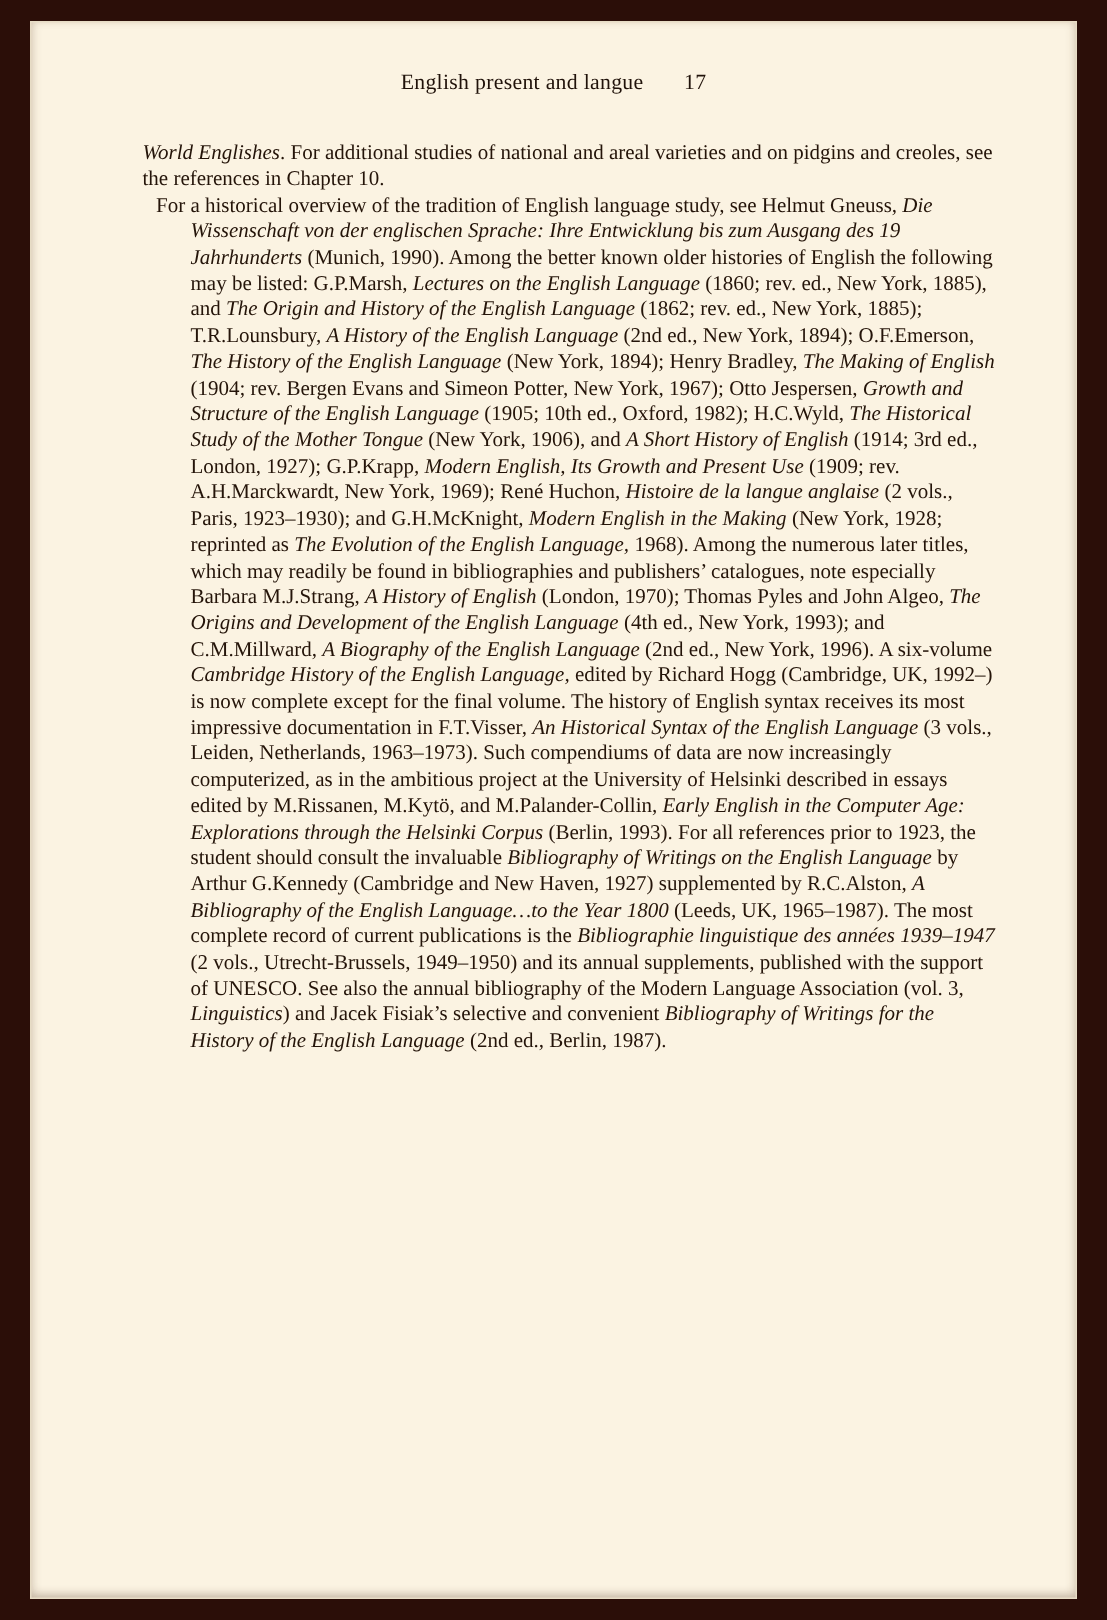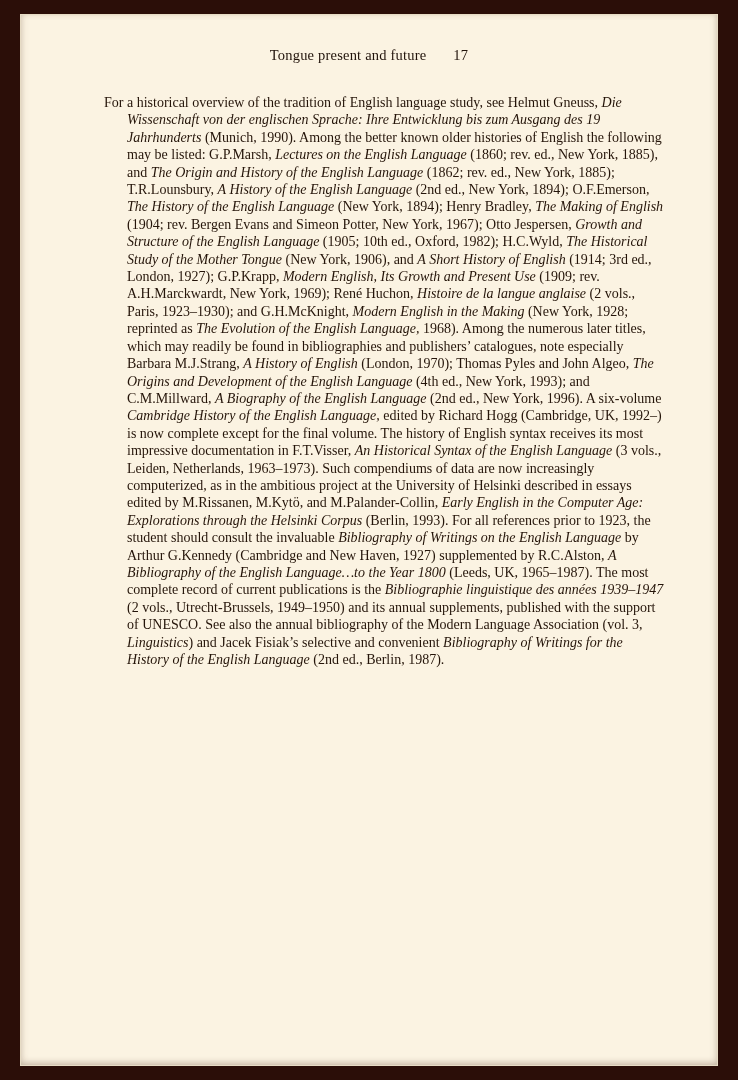--- a/index.html
+++ b/index.html
@@ -83,22 +83,23 @@
     line-height: 20px;
   }
 </style>
 </head>
 <body>
 
 <div class="backdrop">
   <div class="page">
 
     <div class="running-head">
-      <span>Tongue present and future</span><span class="pagenum">17</span>
+      <span>English present and langue</span><span class="pagenum">17</span>
     </div>
 
     <div class="body-text">
+        <div class="para cont"><em>World Englishes</em><span>. For additional studies of national and areal varieties and on pidgins and creoles, see the references in Chapter 10.</span></div>
         <div class="para hang"><span>For a historical overview of the tradition of English language study, see Helmut Gneuss, </span><em>Die Wissenschaft von der englischen Sprache: Ihre Entwicklung bis zum Ausgang des 19 Jahrhunderts</em><span> (Munich, 1990). Among the better known older histories of English the following may be listed: G.P.Marsh, </span><em>Lectures on the English Language</em><span> (1860; rev. ed., New York, 1885), and </span><em>The Origin and History of the English Language</em><span> (1862; rev. ed., New York, 1885); T.R.Lounsbury, </span><em>A History of the English Language</em><span> (2nd ed., New York, 1894); O.F.Emerson, </span><em>The History of the English Language</em><span> (New York, 1894); Henry Bradley, </span><em>The Making of English</em><span> (1904; rev. Bergen Evans and Simeon Potter, New York, 1967); Otto Jespersen, </span><em>Growth and Structure of the English Language</em><span> (1905; 10th ed., Oxford, 1982); H.C.Wyld, </span><em>The Historical Study of the Mother Tongue</em><span> (New York, 1906), and </span><em>A Short History of English</em><span> (1914; 3rd ed., London, 1927); G.P.Krapp, </span><em>Modern English, Its Growth and Present Use</em><span> (1909; rev. A.H.Marckwardt, New York, 1969); René Huchon, </span><em>Histoire de la langue anglaise</em><span> (2 vols., Paris, 1923–1930); and G.H.McKnight, </span><em>Modern English in the Making</em><span> (New York, 1928; reprinted as </span><em>The Evolution of the English Language,</em><span> 1968). Among the numerous later titles, which may readily be found in bibliographies and publishers’ catalogues, note especially Barbara M.J.Strang, </span><em>A History of English</em><span> (London, 1970); Thomas Pyles and John Algeo, </span><em>The Origins and Development of the English Language</em><span> (4th ed., New York, 1993); and C.M.Millward, </span><em>A Biography of the English Language</em><span> (2nd ed., New York, 1996). A six-volume </span><em>Cambridge History of the English Language,</em><span> edited by Richard Hogg (Cambridge, UK, 1992–) is now complete except for the final volume. The history of English syntax receives its most impressive documentation in F.T.Visser, </span><em>An Historical Syntax of the English Language</em><span> (3 vols., Leiden, Netherlands, 1963–1973). Such compendiums of data are now increasingly computerized, as in the ambitious project at the University of Helsinki described in essays edited by M.Rissanen, M.Kytö, and M.Palander-Collin, </span><em>Early English in the Computer Age: Explorations through the Helsinki Corpus</em><span> (Berlin, 1993). For all references prior to 1923, the student should consult the invaluable </span><em>Bibliography of Writings on the English Language</em><span> by Arthur G.Kennedy (Cambridge and New Haven, 1927) supplemented by R.C.Alston, </span><em>A Bibliography of the English Language…to the Year 1800</em><span> (Leeds, UK, 1965–1987). The most complete record of current publications is the </span><em>Bibliographie linguistique des années 1939–1947</em><span> (2 vols., Utrecht-Brussels, 1949–1950) and its annual supplements, published with the support of UNESCO. See also the annual bibliography of the Modern Language Association (vol. 3, </span><em>Linguistics</em><span>) and Jacek Fisiak’s selective and convenient </span><em>Bibliography of Writings for the History of the English Language</em><span> (2nd ed., Berlin, 1987).</span></div>
       </div>
 
 
   </div>
 </div>
 
 </body></html>

